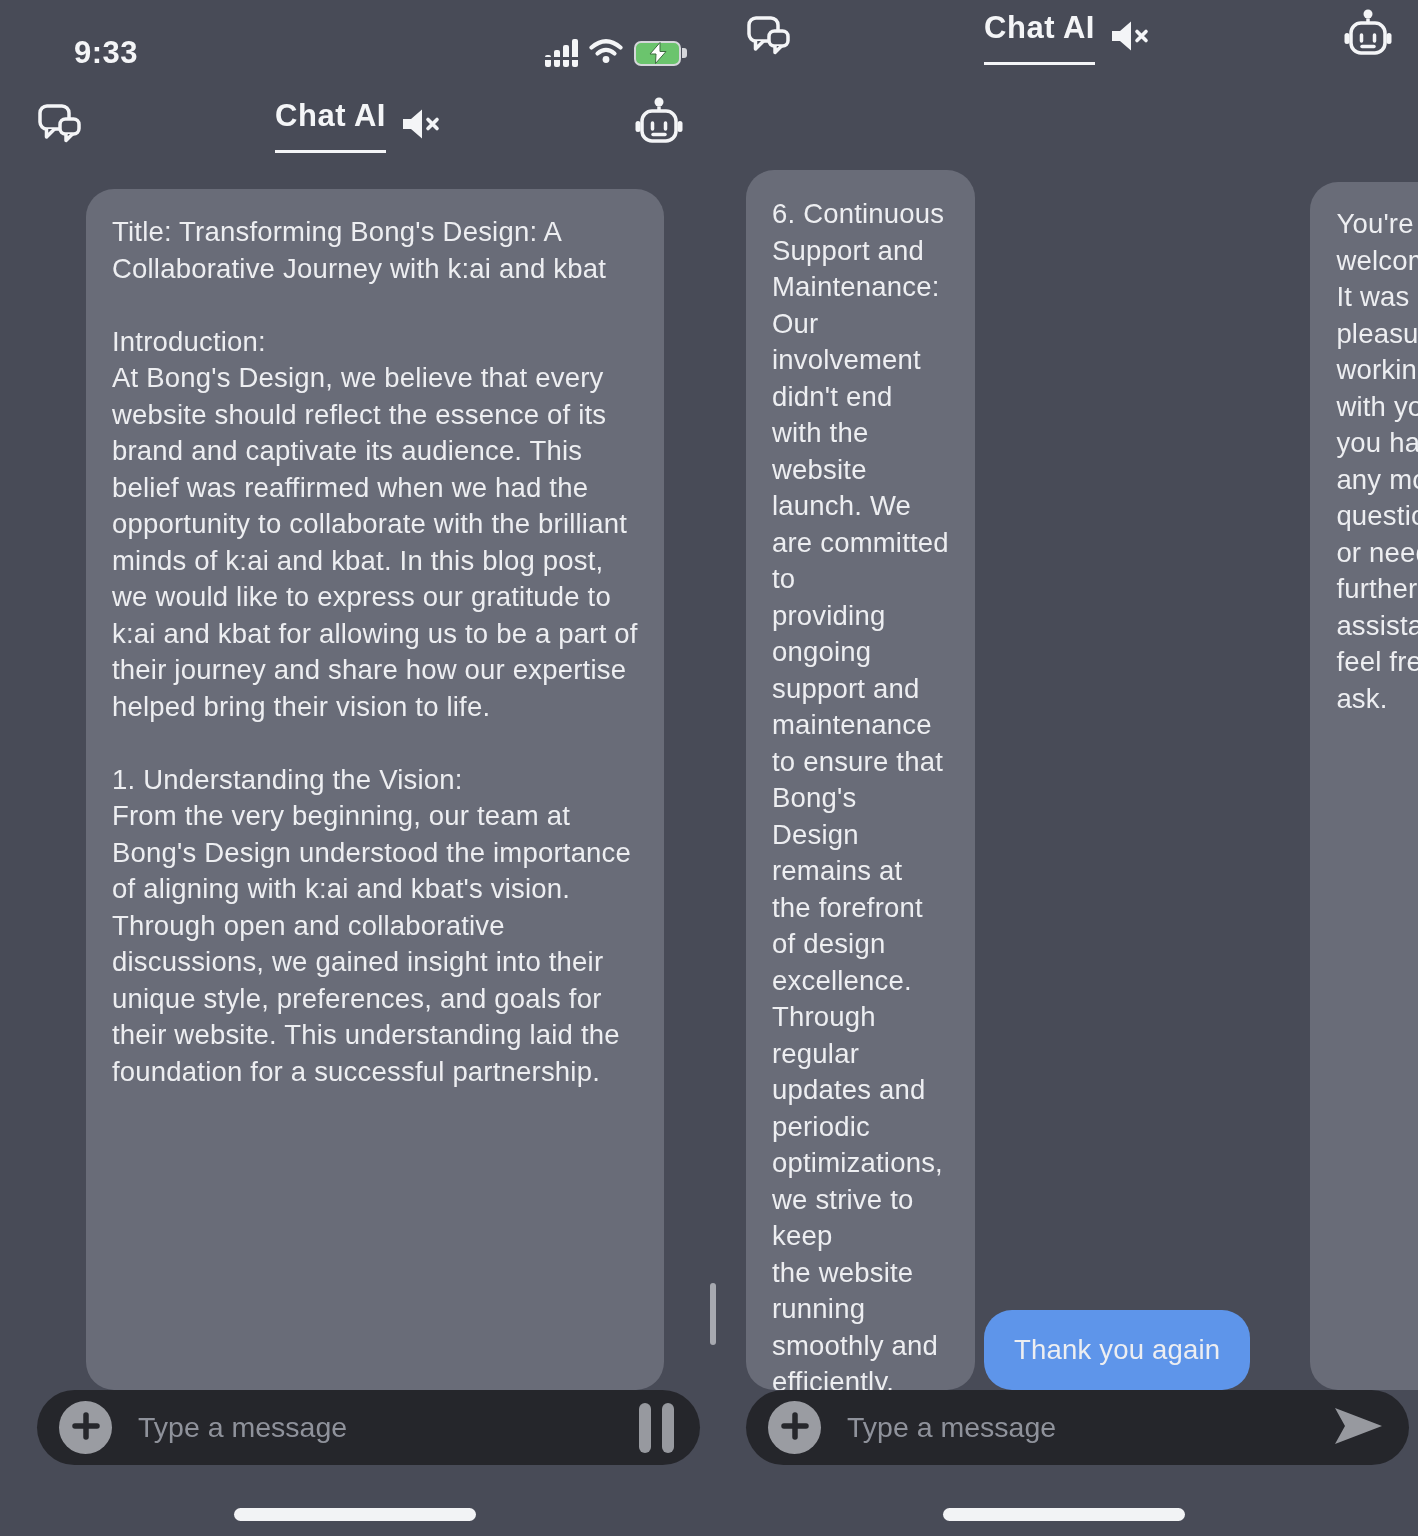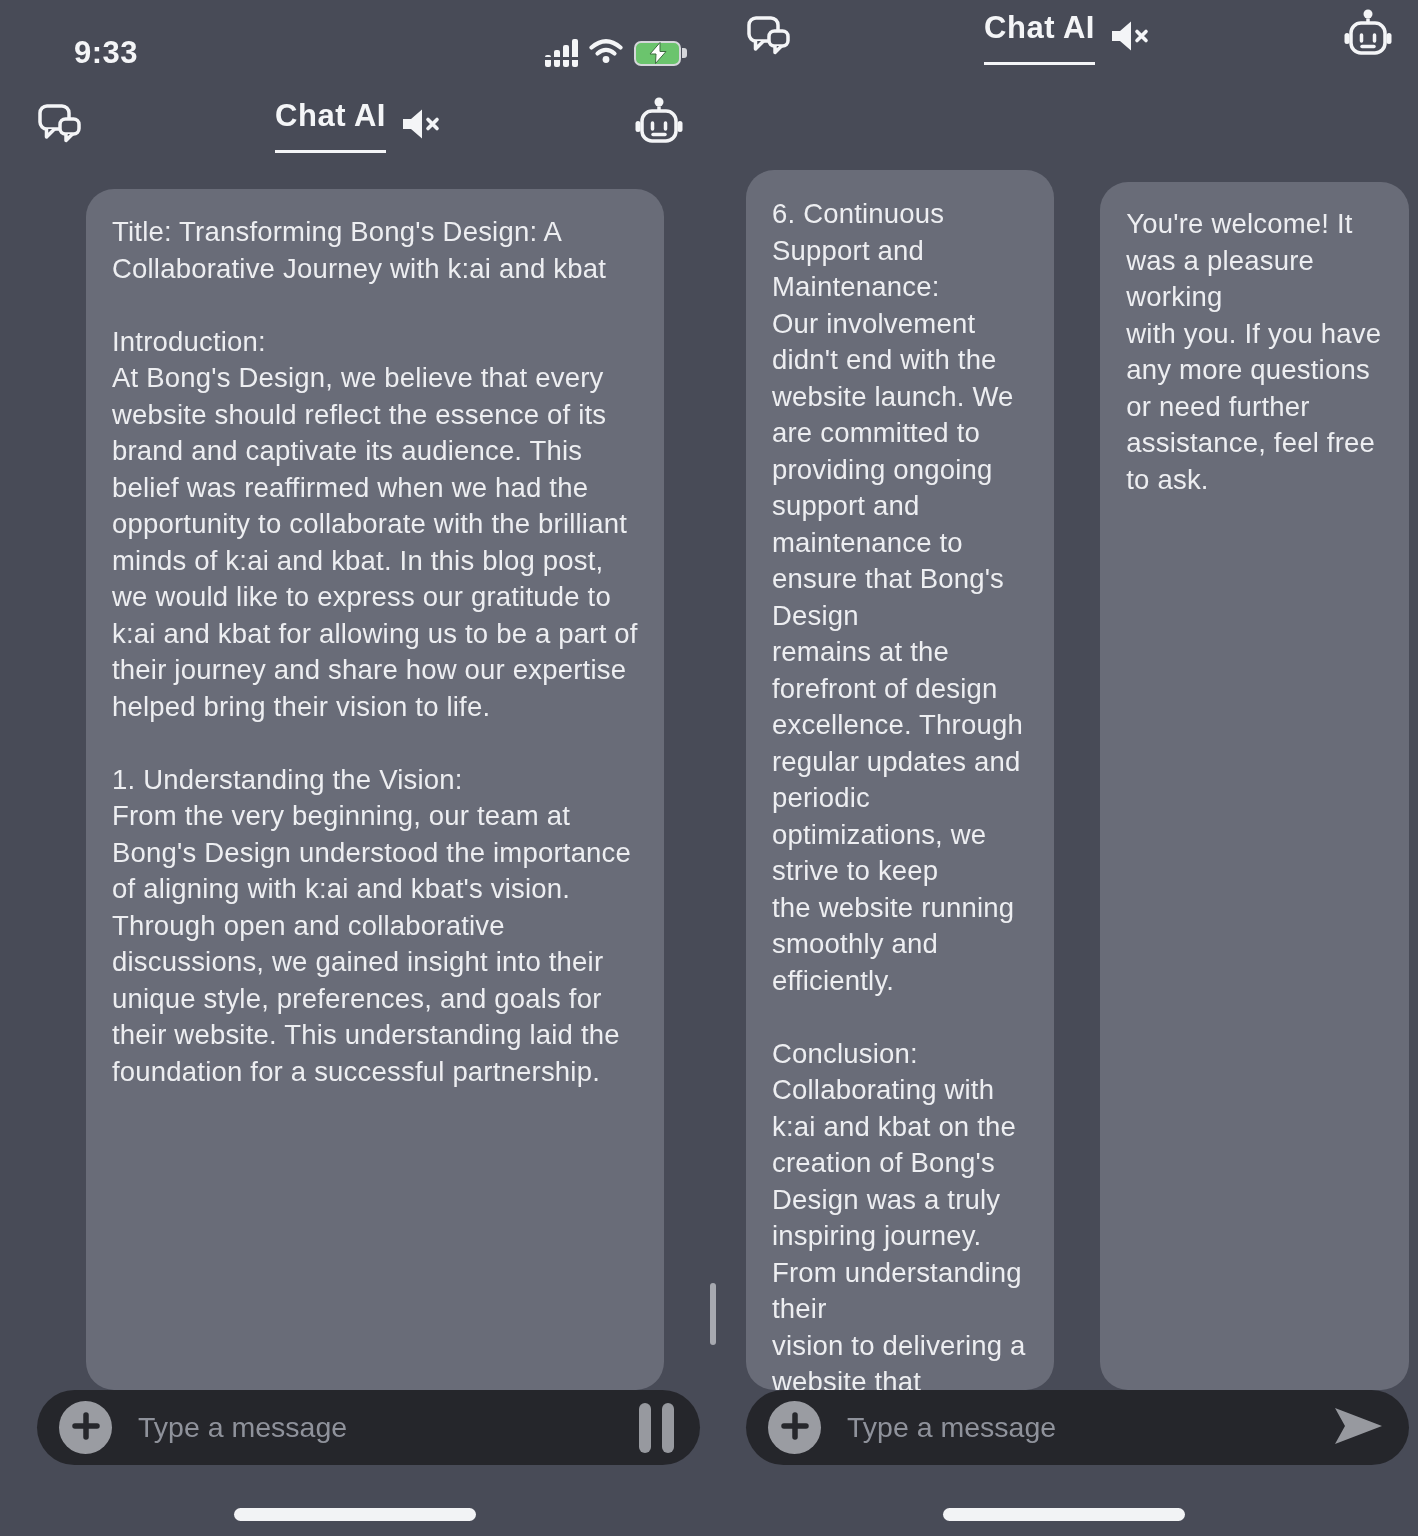--- a/index.html
+++ b/index.html
@@ -238,20 +238,21 @@
 creation of Bong's Design was a truly
 inspiring journey. From understanding their
 vision to delivering a website that
 exceeded expectations, our teamwork
 showcased the power of combining
 creativity with AI technology. We are
 honored to have been a part of this
 transformative process and look forward to
 witnessing the success of Bong's Design
 in the future.</div>
+      <div class="bubble user short">Thank you again</div>
       <div class="bubble ai last">You're welcome! It was a pleasure working
 with you. If you have any more questions
 or need further assistance, feel free to ask.</div>
     </div>
 
     <div class="inputbar">
       <button class="plusbtn">
         <span>
           <svg width="28" height="28" viewBox="0 0 28 28">
             <path d="M14 3 V25 M3 14 H25" stroke="#26272C" stroke-width="5.5" stroke-linecap="round"></path>

